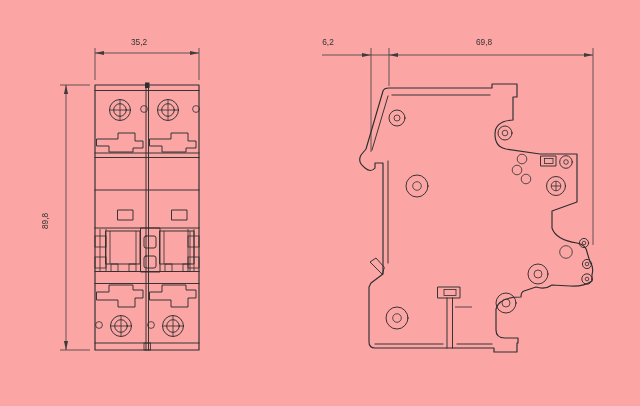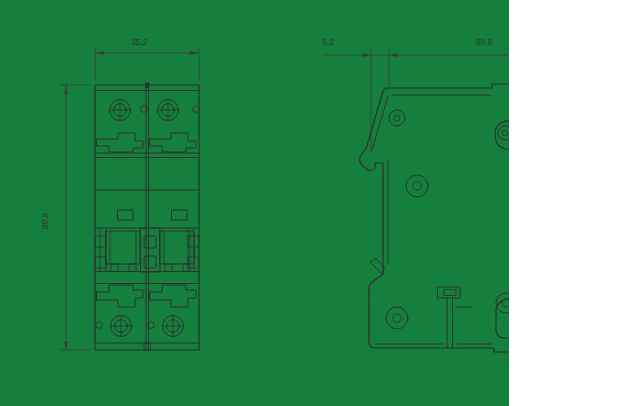--- a/index.html
+++ b/index.html
@@ -1,16 +1,16 @@
 <!DOCTYPE html>
 <html><head>
 <meta charset="utf-8">
 <style>
   html,body{margin:0;padding:0;background:#ffffff;}
-  .stage{position:relative;width:509px;height:406px;background:#15803d;overflow:hidden;}
+  .stage{position:relative;width:640px;height:406px;background:#fca5a5;overflow:hidden;}
   svg{display:block;}
   .ol{fill:none;stroke:#2e2e2e;stroke-width:1.15;stroke-linejoin:round;stroke-linecap:square;}
   .il{fill:none;stroke:#2e2e2e;stroke-width:0.95;stroke-linejoin:round;stroke-linecap:square;}
   .tl{fill:none;stroke:#2e2e2e;stroke-width:0.8;}
   .dl{fill:none;stroke:#3d3d3d;stroke-width:0.8;}
   .ah{fill:#3d3d3d;stroke:none;}
   .dimtext{font-family:"Liberation Sans","DejaVu Sans",sans-serif;font-size:8.3px;fill:#333333;}
   .solid{fill:#2e2e2e;stroke:none;}
 </style>
 </head>

